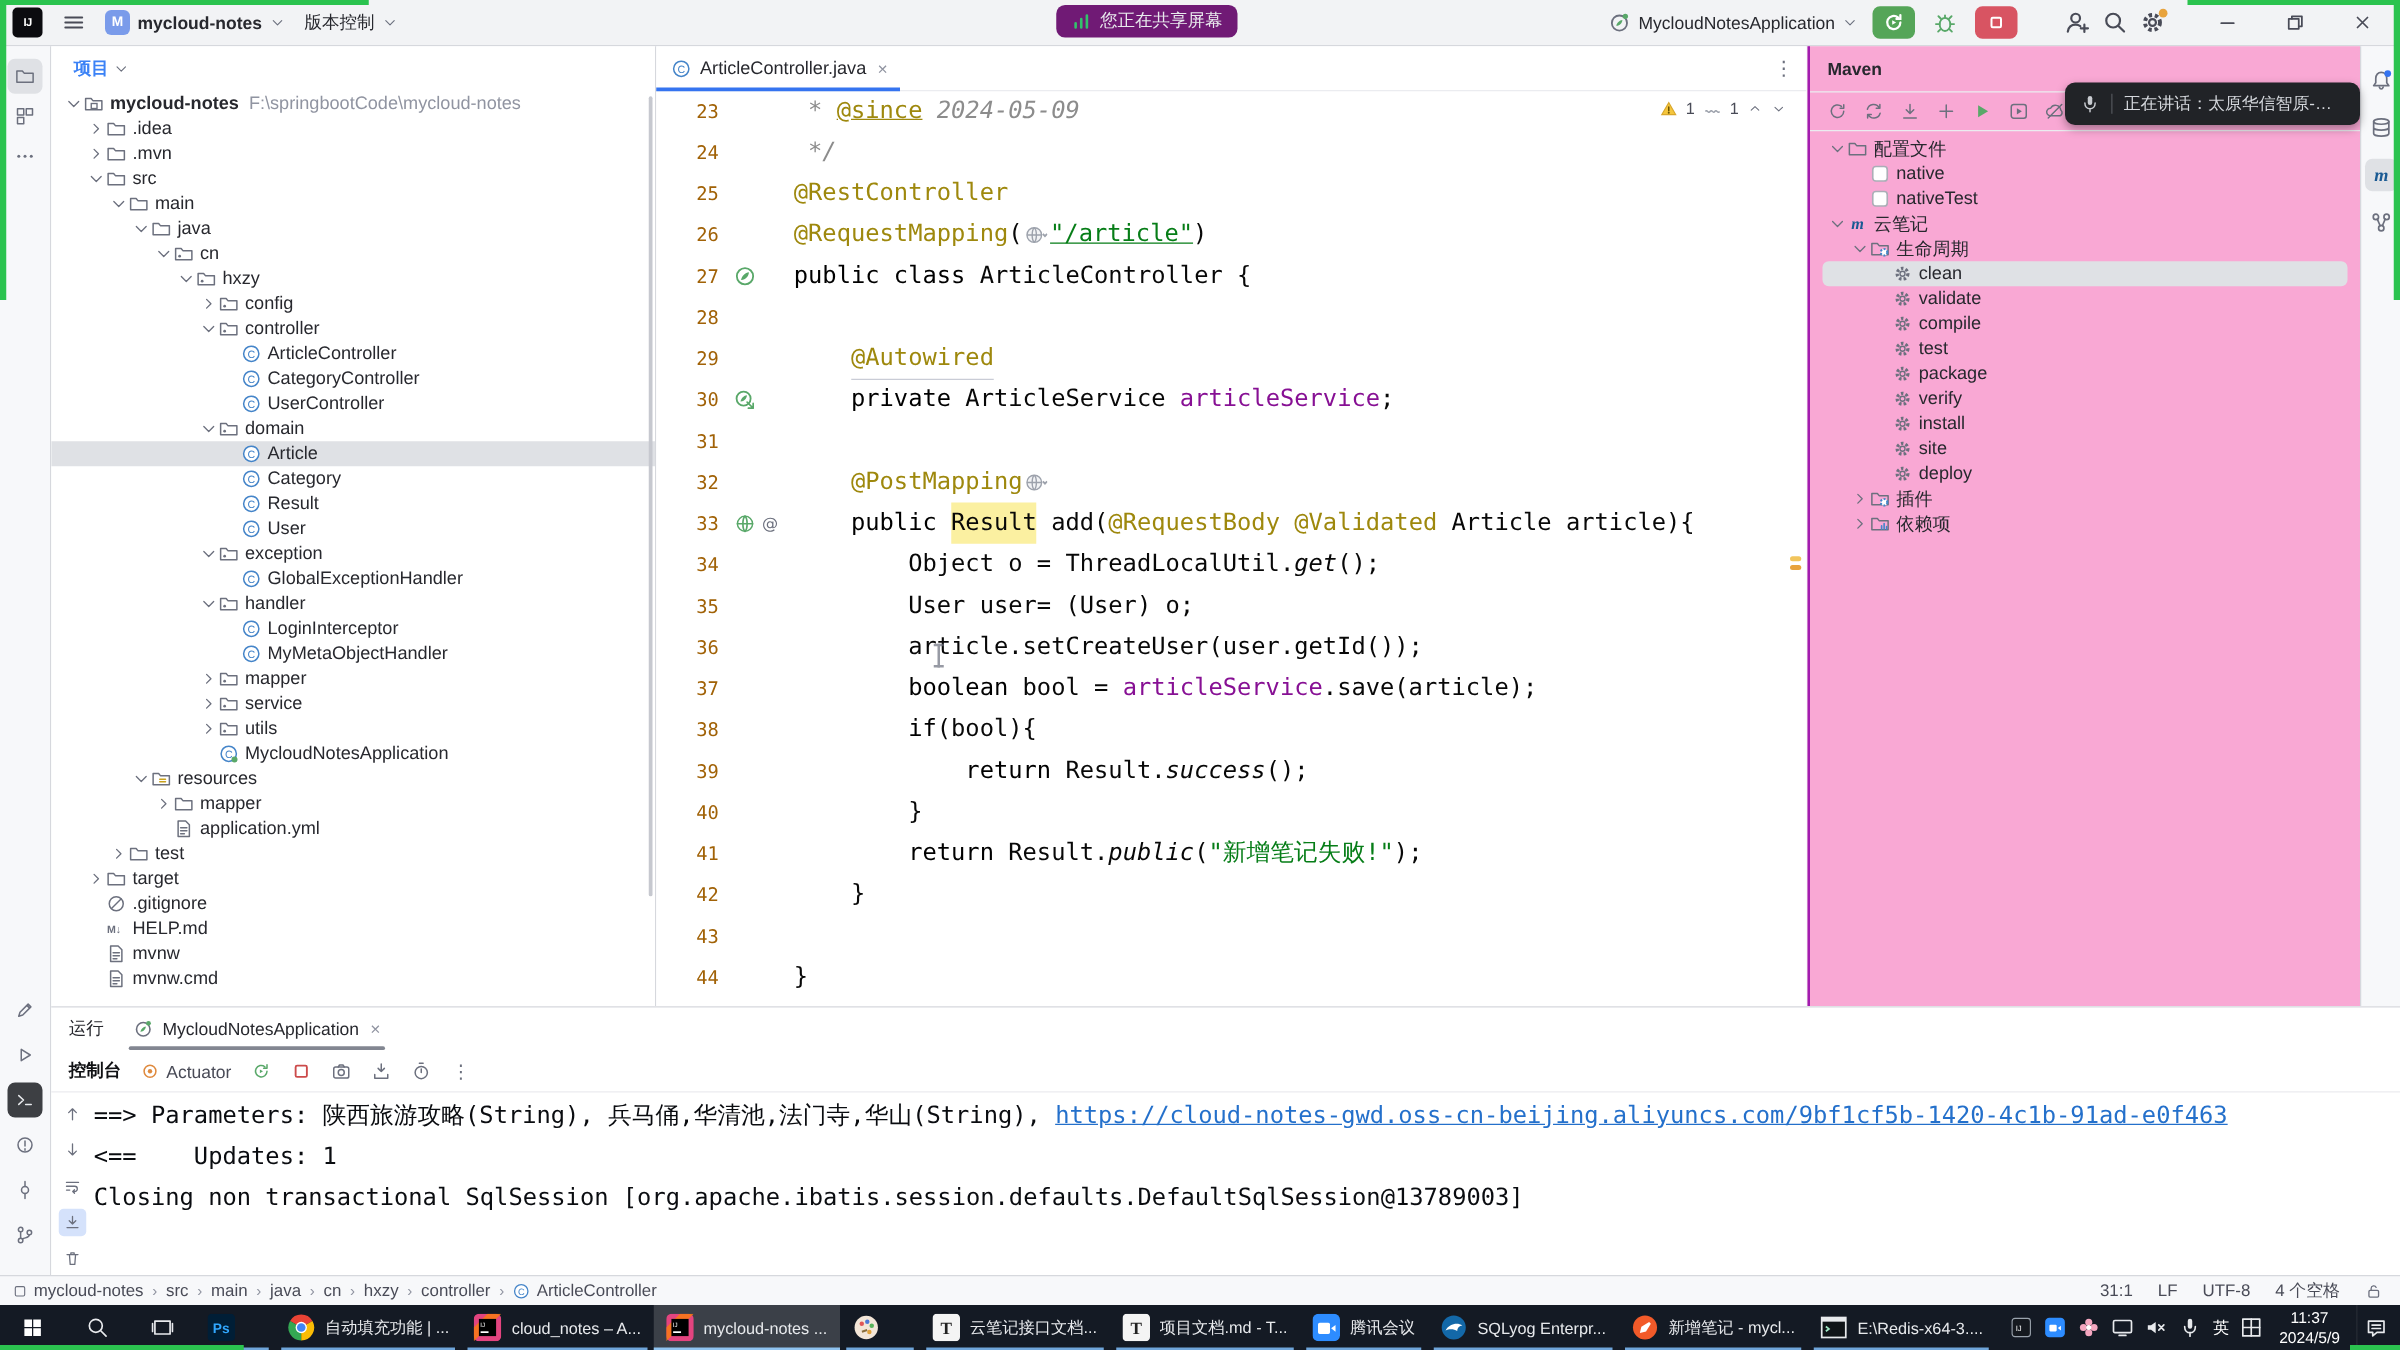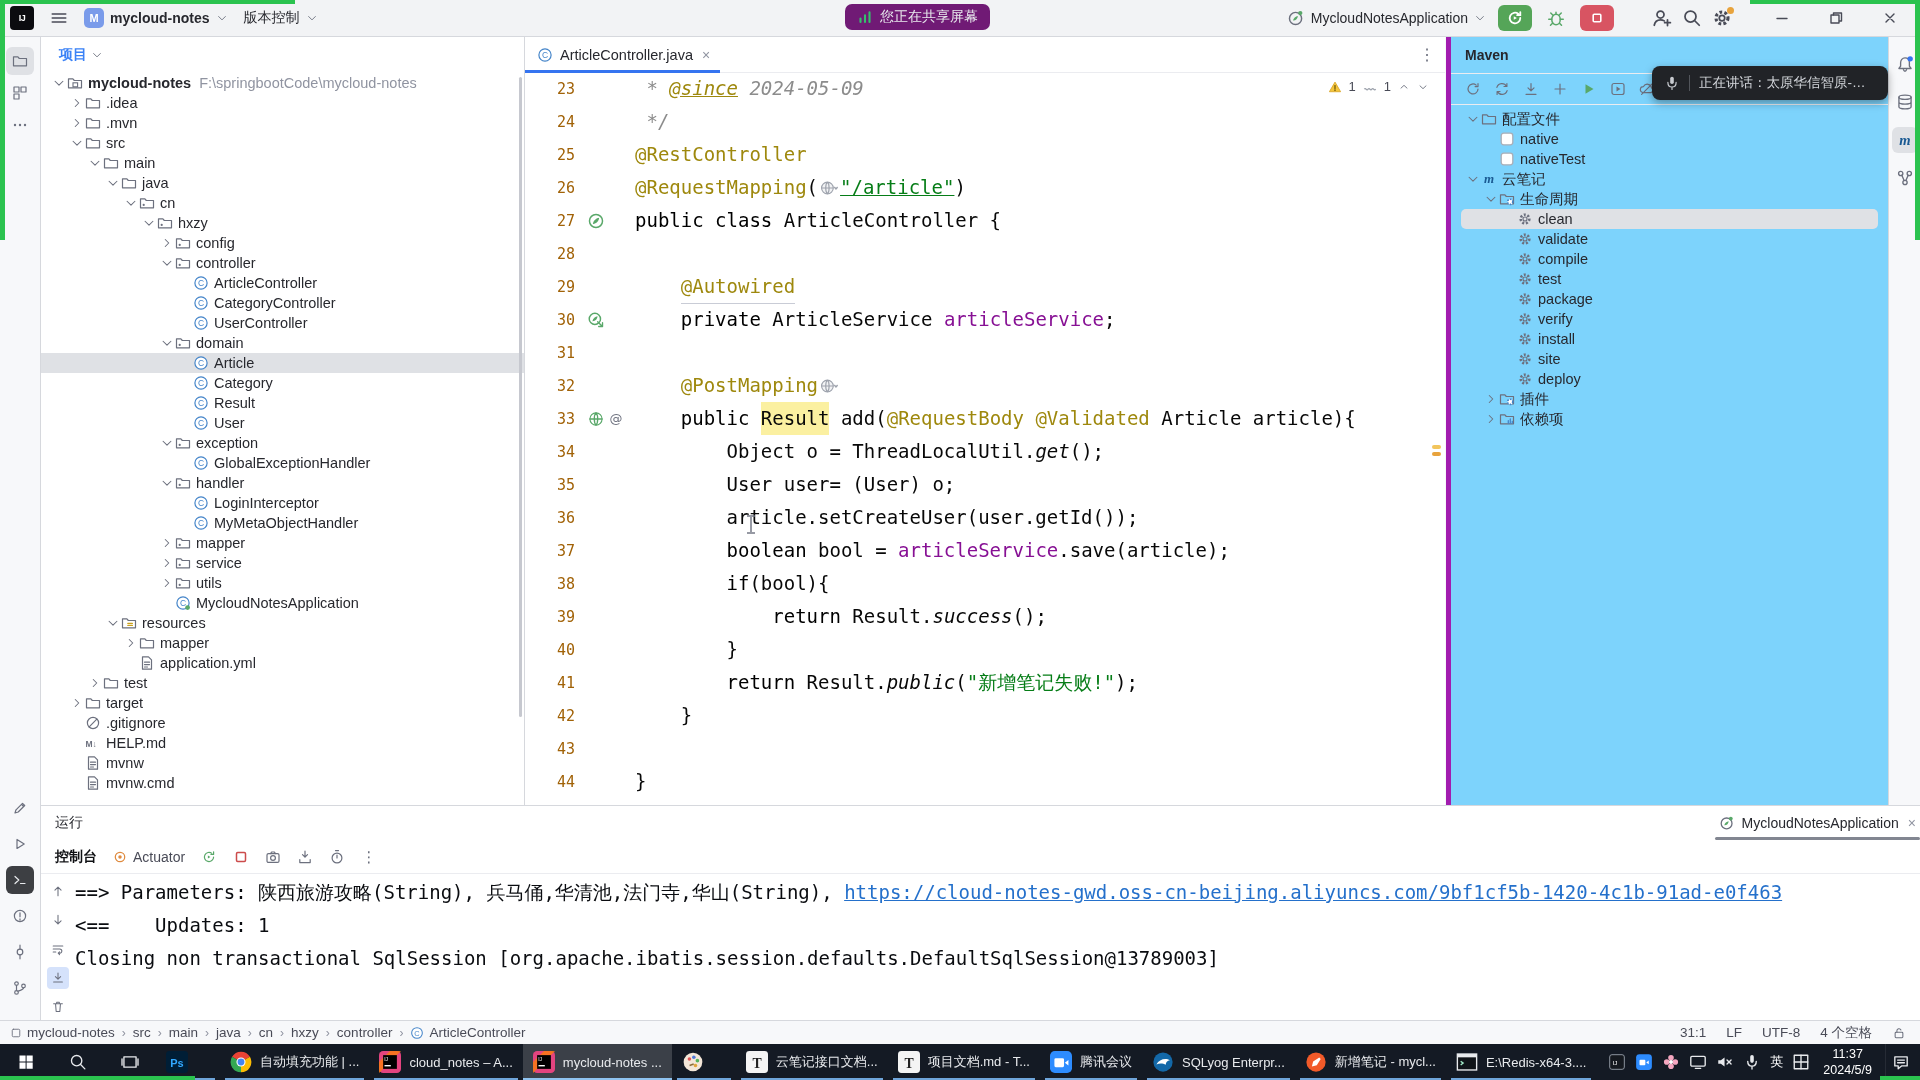--- a/index.html
+++ b/index.html
@@ -59,33 +59,33 @@
   .tab-x{color:#9094A1;font-size:14px;margin-left:2px;}
   #tab-kebab{position:absolute;right:10px;color:#6C707E;font-size:16px;}
   #code-lines{position:absolute;left:0;top:35px;width:100%;}
   .cl{height:33px;display:flex;align-items:center;}
   .ln{width:50px;text-align:right;padding-right:4px;color:#a16207;font:15px "DejaVu Sans Mono",monospace;flex:0 0 auto;}
   .gut{width:56px;display:flex;align-items:center;gap:2px;padding-left:8px;box-sizing:border-box;flex:0 0 auto;}
   .code{white-space:pre;font:19px/33px "DejaVu Sans Mono",monospace;color:#080808;display:flex;align-items:center;}
   .code span{white-space:pre;}
   .c-p{color:#080808}.c-kw{color:#000000}.c-ann{color:#9E880D}.c-str{color:#067D17}
   .c-u{text-decoration:underline}.c-fld{color:#871094}.c-cmt{color:#8C8C8C;font-style:italic}
-  .c-tag{color:#9E880D;font-style:italic;text-decoration:underline}
+  .c-tag{color:#9E880D;text-decoration:underline}
   .c-it{font-style:italic}.c-hl{background:#FBF0A1}
   .c-soft{border-bottom:1px solid #C9CCD6}
   .inlay{display:inline-flex;align-items:center;margin:0 2px;}
   #inspect{position:absolute;top:42px;right:16px;display:flex;align-items:center;gap:7px;font-size:13px;color:#494B57;background:#fff;}
   .emark{position:absolute;right:4px;width:9px;height:4px;border-radius:2px;}
   #text-cursor{position:absolute;left:225px;top:478px;width:2px;height:19px;background:#6C707E;opacity:.7;}
   #text-cursor:before,#text-cursor:after{content:"";position:absolute;left:-3px;width:8px;height:2px;background:#6C707E;}
   #text-cursor:after{bottom:0;}
 
   
-  #maven{position:absolute;left:1446px;top:37px;width:442px;height:768px;background:#7dd3fc;
-         border-left:5px solid #a21caf;box-sizing:border-box;}
+  #maven{position:absolute;left:1446px;top:37px;width:442px;height:768px;background:#f9a8d4;
+         border-left:2px solid #a21caf;box-sizing:border-box;}
   #maven-header{height:36px;display:flex;align-items:center;padding-left:14px;font-size:14px;font-weight:bold;color:#27282E;
                 border-bottom:1px solid #EBECF0;}
   #maven-toolbar{height:30px;display:flex;align-items:center;gap:13px;padding-left:14px;border-bottom:1px solid #EBECF0;}
   .mtb{display:flex;align-items:center;}
   #maven-tree{padding-top:4px;}
   .mv-row{height:20px;display:flex;align-items:center;font-size:14.5px;color:#27282E;margin:0 10px;border-radius:5px;}
   .mv-row.sel{background:#DFE1E5;}
 
   
   #right-stripe{position:absolute;left:1888px;top:37px;width:32px;height:768px;background:#F7F8FA;
@@ -94,21 +94,21 @@
   .rs-ic.sel{background:#DFE1E5;font-style:italic;}
 
   
   #voice-toast{position:absolute;left:1652px;top:66px;width:236px;height:34px;background:#212327;border-radius:8px;
                display:flex;align-items:center;gap:9px;padding:0 12px;box-sizing:border-box;z-index:40;box-shadow:0 3px 8px rgba(0,0,0,.35);}
   #voice-toast .vt-sep{width:1px;height:16px;background:#52555B;}
   #voice-toast .vt-text{color:#D5D8DD;font-size:13.5px;white-space:nowrap;overflow:hidden;text-overflow:ellipsis;}
 
   
   #run{position:absolute;left:41px;top:805px;width:1879px;height:215px;background:#fff;border-top:1px solid #D6D8DD;box-sizing:border-box;}
-  #run-row1{height:34px;display:flex;align-items:center;gap:20px;padding-left:14px;justify-content:space-between;}
+  #run-row1{height:34px;display:flex;align-items:center;gap:20px;padding-left:14px;}
   #run-label{font-size:14px;color:#27282E;}
   #run-tab{display:flex;align-items:center;gap:7px;height:100%;position:relative;font-size:14px;color:#27282E;padding:0 4px;}
   #run-tab-underline{position:absolute;left:0;bottom:0;height:3px;width:100%;background:#828691;border-radius:2px;}
   #run-row2{height:33px;display:flex;align-items:center;gap:16px;padding-left:14px;border-bottom:1px solid #EBECF0;}
   #console-tab{font-size:14px;color:#101114;font-weight:bold;}
   #actuator-tab{display:flex;align-items:center;gap:6px;font-size:14px;color:#494B57;}
   .crun-ic{display:flex;align-items:center;}
   #console{position:relative;height:148px;}
   #console-gutter{position:absolute;left:2px;top:6px;width:30px;display:flex;flex-direction:column;align-items:center;gap:7px;}
   .cg{width:22px;height:22px;display:flex;align-items:center;justify-content:center;border-radius:4px;}

